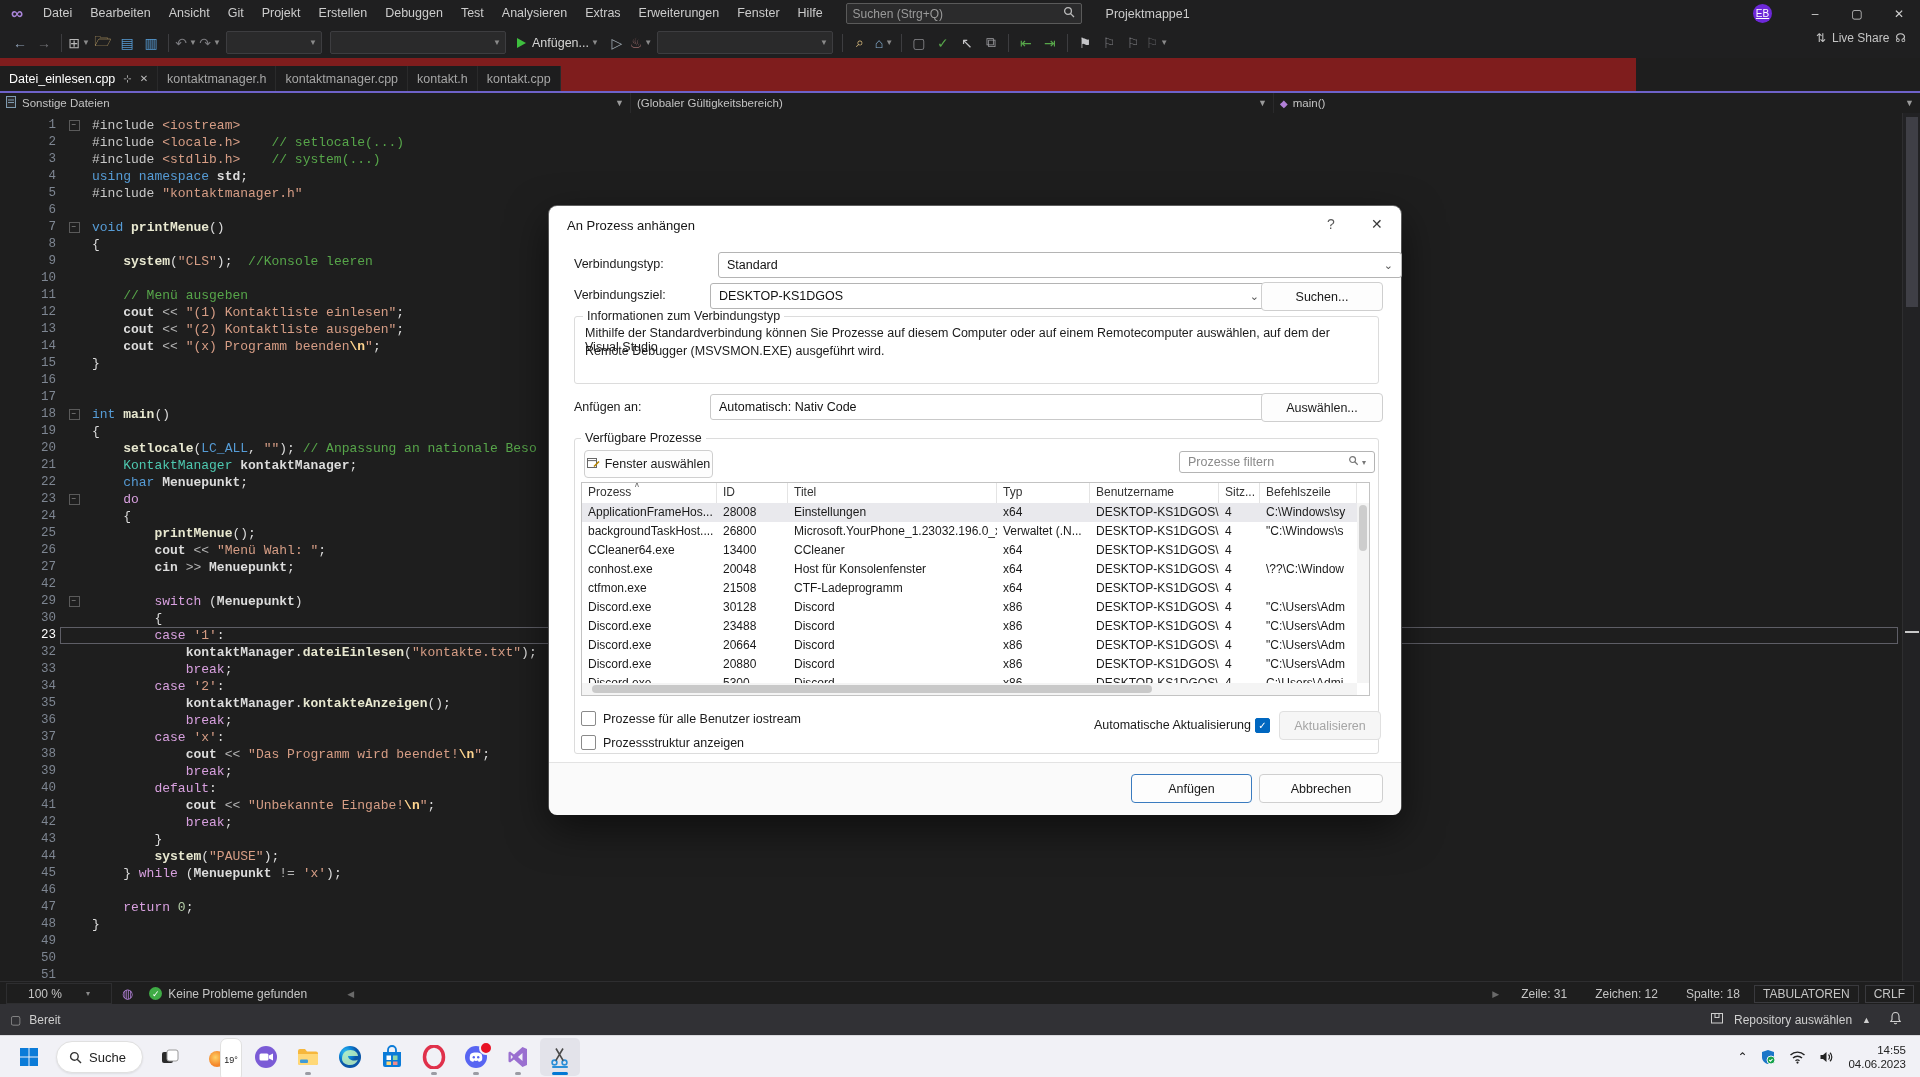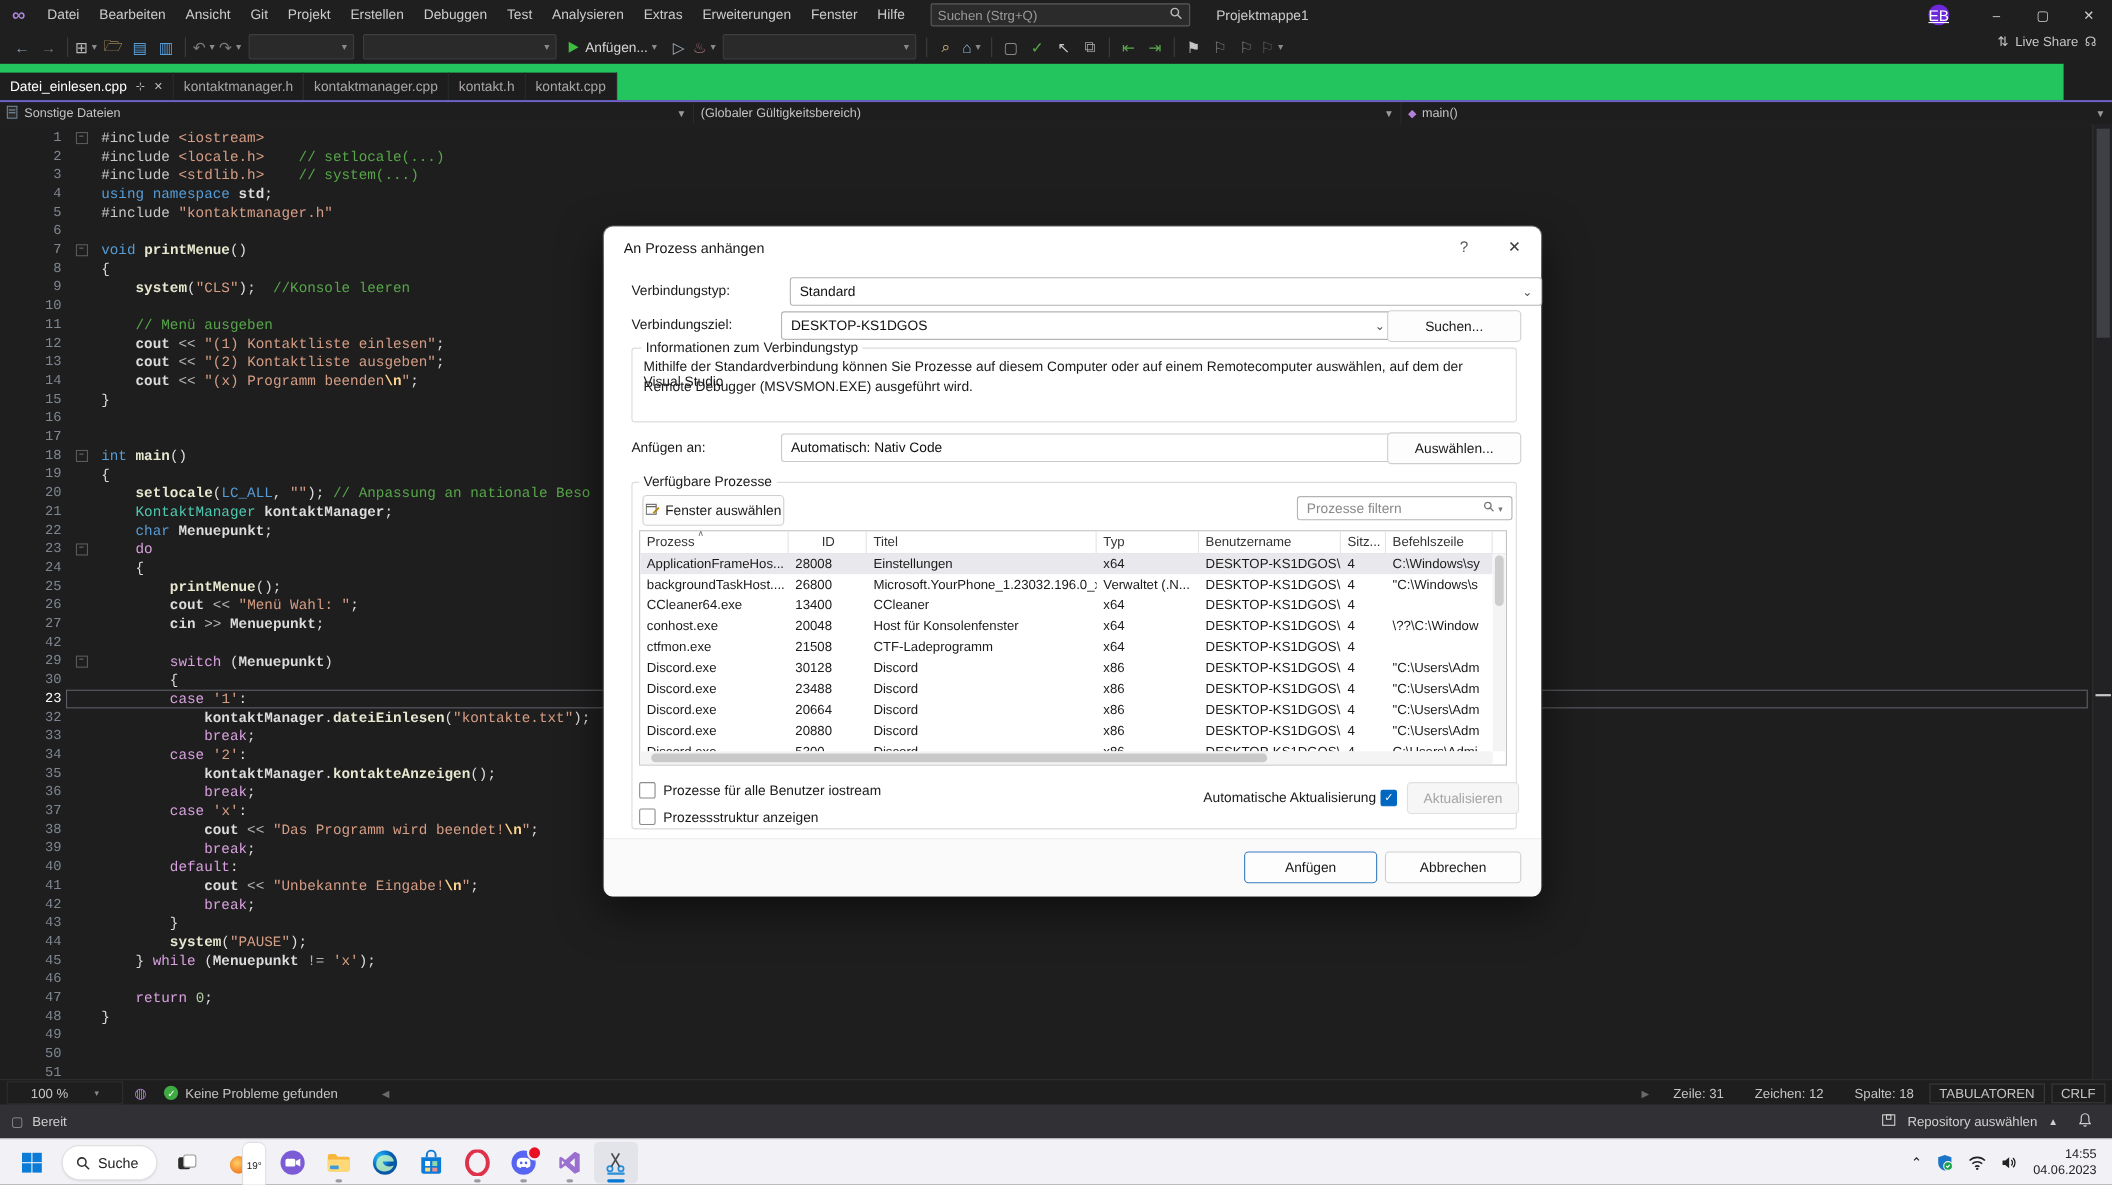--- a/index.html
+++ b/index.html
@@ -7,32 +7,32 @@
        font-family:"Liberation Sans",sans-serif;-webkit-font-smoothing:antialiased;}
   .abs{position:absolute;}
   
   #titlebar{left:0;top:0;width:1920px;height:27px;background:#1f1f20;display:flex;align-items:center;color:#cccccc;font-size:12.5px;}
   #vs-logo{width:34px;text-align:center;color:#a984d8;font-size:17px;font-weight:bold;}
   .menu-item{padding:0 9px;height:27px;line-height:27px;cursor:default;}
   #search-box{width:222px;height:19px;background:#2b2b2c;border:1px solid #5a5a5a;border-radius:2px;margin-left:14px;
               display:flex;align-items:center;justify-content:space-between;padding:0 6px;color:#9a9a9a;font-size:12px;}
   #solution-name{margin-left:24px;color:#cccccc;}
   #titlebar-right{margin-left:auto;display:flex;align-items:center;height:27px;}
-  #avatar{width:19px;height:19px;border-radius:50%;background:#6d28d9;color:#fff;font-size:14px;display:flex;align-items:center;justify-content:center;margin-right:22px;text-decoration:underline;}
+  #avatar{width:19px;height:19px;border-radius:50%;background:#6d28d9;color:#fff;font-size:10px;display:flex;align-items:center;justify-content:center;margin-right:22px;text-decoration:underline;}
   .win-btn{width:42px;height:27px;display:flex;align-items:center;justify-content:center;color:#cfcfcf;font-size:12px;}
   
   #toolbar{left:0;top:27px;width:1920px;height:31px;background:#1f1f20;display:flex;align-items:center;padding-left:8px;color:#9a9a9a;}
   .tb-icon{min-width:24px;height:24px;display:flex;align-items:center;justify-content:center;font-size:14px;color:#9aa5ad;}
   .tb-sep{width:1px;height:18px;background:#3d3d40;margin:0 5px;}
   .tb-combo{height:21px;background:#2a2a2b;border:1px solid #3d3d40;border-radius:2px;margin:0 4px;display:flex;align-items:center;justify-content:flex-end;padding-right:4px;color:#777;font-size:10px;}
   .tb-caret{font-size:8px;color:#8a8a8a;margin-left:2px;}
   #attach-btn{display:flex;align-items:center;color:#d4d4d4;font-size:12.5px;padding:2px 6px;border-radius:2px;}
   #live-share{position:absolute;right:14px;top:31px;color:#c5c5c5;font-size:12px;display:flex;gap:6px;align-items:center;}
   
-  #tabrow{left:0;top:58px;width:1876px;height:33px;background:#22c55e;display:flex;align-items:flex-end;}
+  #tabrow{left:0;top:58px;width:1636px;height:33px;background:#7f1d1d;display:flex;align-items:flex-end;}
   .tab{height:25px;display:flex;align-items:center;padding:0 9px;background:#1d1d1e;color:#a6a6a6;font-size:12.5px;border-right:1px solid #2a2a2b;}
   .tab.active{background:#1e1e1e;color:#ffffff;}
   .tab .tclose,.tab .tpin{margin-left:8px;font-size:10px;color:#bdbdbd;}
   #accent-line{left:0;top:91px;width:1920px;height:2px;background:#6e62c9;}
   
   #breadcrumb{left:0;top:93px;width:1920px;height:20px;background:#1e1e1e;border-bottom:1px solid #2a2a2b;display:flex;color:#c3c3c3;font-size:11.5px;}
   .bc-seg{display:flex;align-items:center;height:20px;padding:0 6px;border-right:1px solid #2a2a2b;}
   .bc-arrow{margin-left:auto;color:#9a9a9a;font-size:9px;padding-left:10px;}
   
   #editor{left:0;top:113px;width:1920px;height:868px;background:#1e1e1e;font-family:"Liberation Mono","DejaVu Sans Mono",monospace;font-size:13px;padding-top:4px;}
@@ -392,21 +392,21 @@
             <line x1="7.4" y1="7.4" x2="10.6" y2="10.6" stroke="#777" stroke-width="1.3"></line>
           </svg>
       </span>
       <span style="font-size:8px;color:#777;">▾</span>
     </span>
   </div>
 
   <div id="proc-table">
     <div id="proc-head">
         <div class="hc" style="width: 135px;"><span style="position:absolute;left:52px;top:-3px;font-size:8px;color:#666;">∧</span><span>Prozess</span></div>
-        <div class="hc" style="width: 71px; text-align: center;"><span>ID</span></div>
+        <div class="hc" style="width: 71px;"><span>ID</span></div>
         <div class="hc" style="width: 209px;"><span>Titel</span></div>
         <div class="hc" style="width: 93px;"><span>Typ</span></div>
         <div class="hc" style="width: 129px;"><span>Benutzername</span></div>
         <div class="hc" style="width: 41px;"><span>Sitz...</span></div>
         <div class="hc" style="width: 97px;"><span>Befehlszeile</span></div>
       </div>
     <div id="rows-clip">
         <div class="prow sel">
           <div class="pc" style="width: 135px;">ApplicationFrameHos...</div>
           <div class="pc" style="width: 71px;">28008</div>

